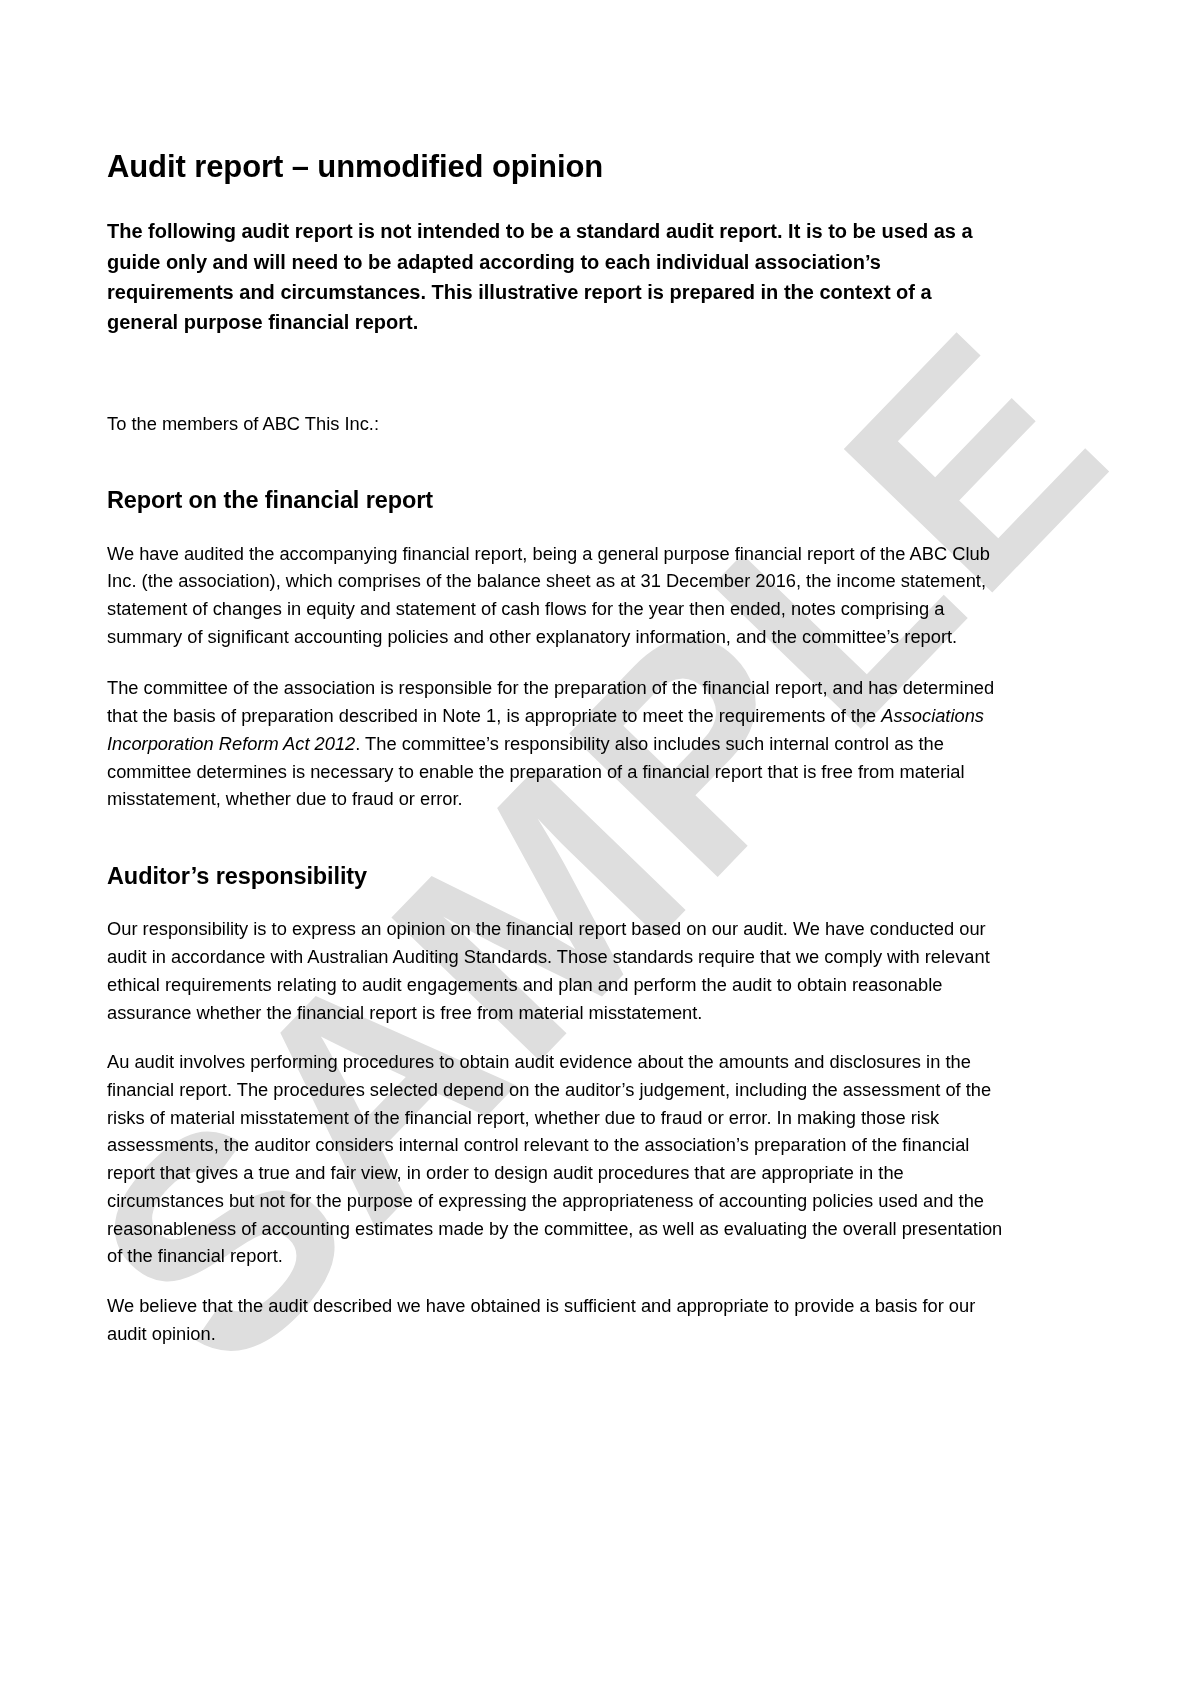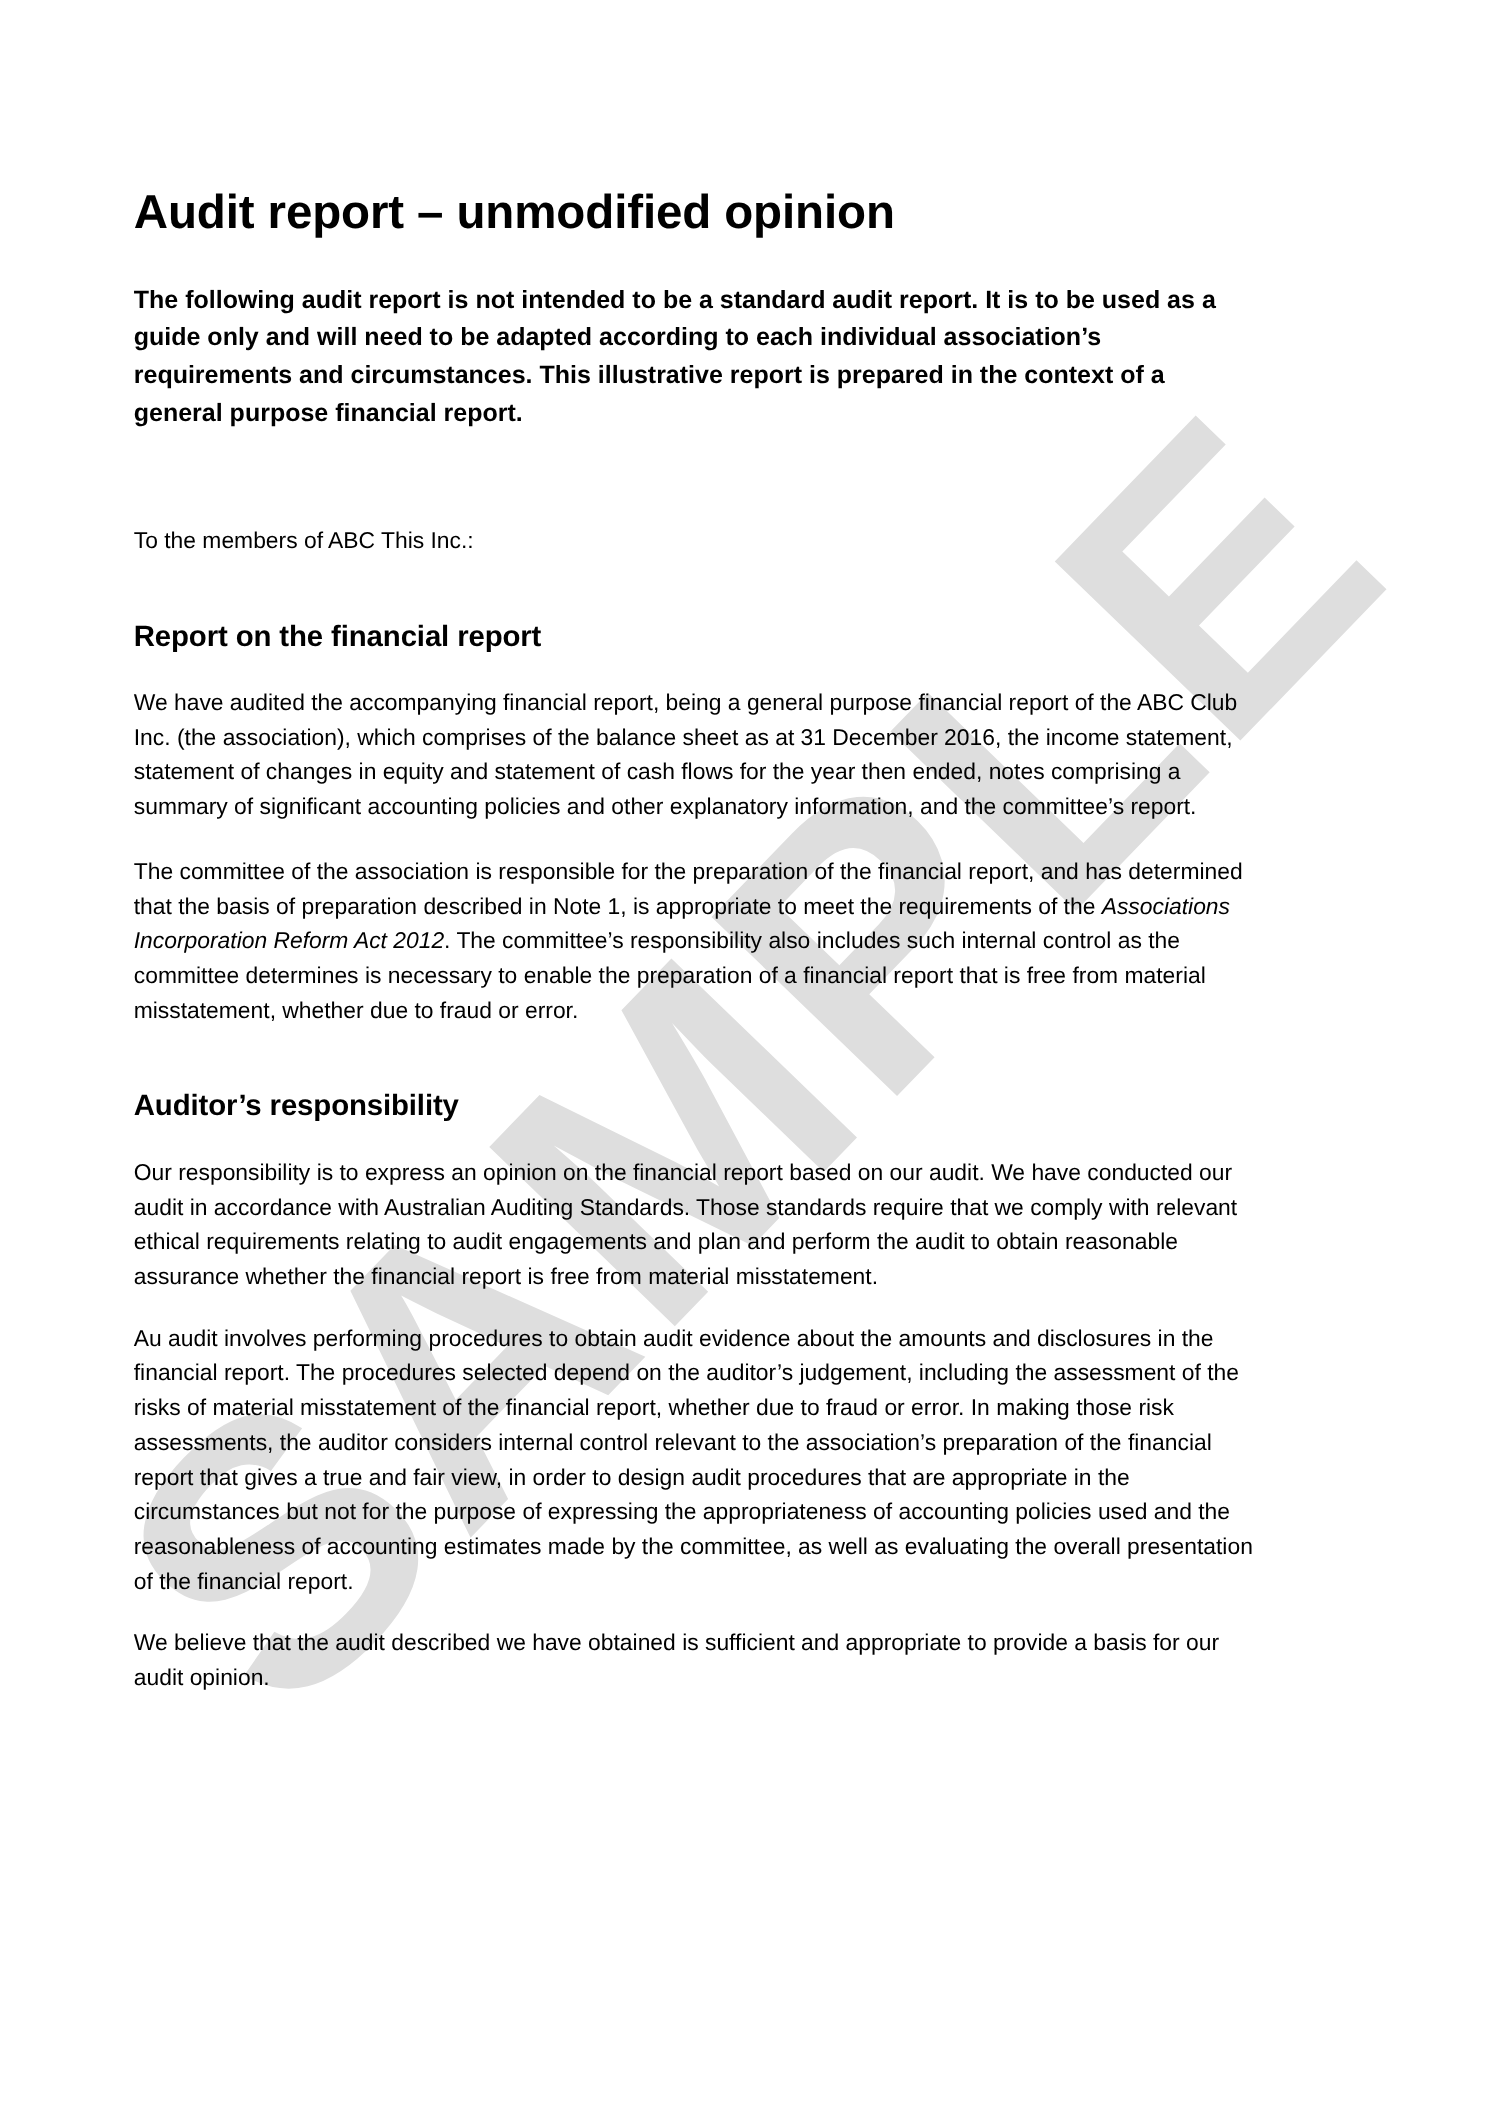--- a/index.html
+++ b/index.html
@@ -53,21 +53,21 @@
   
   .content {
     position: absolute;
     left: 107px;
     top: 0;
     width: 897px;
     z-index: 2;
   }
 
   .doc-title {
-    font-size: 38px;
+    font-size: 31px;
     font-weight: bold;
     line-height: 1.2;
     margin: 0;
     padding-top: 148px;
     letter-spacing: -0.1px;
   }
 
   .intro {
     font-size: 20px;
     font-weight: bold;

